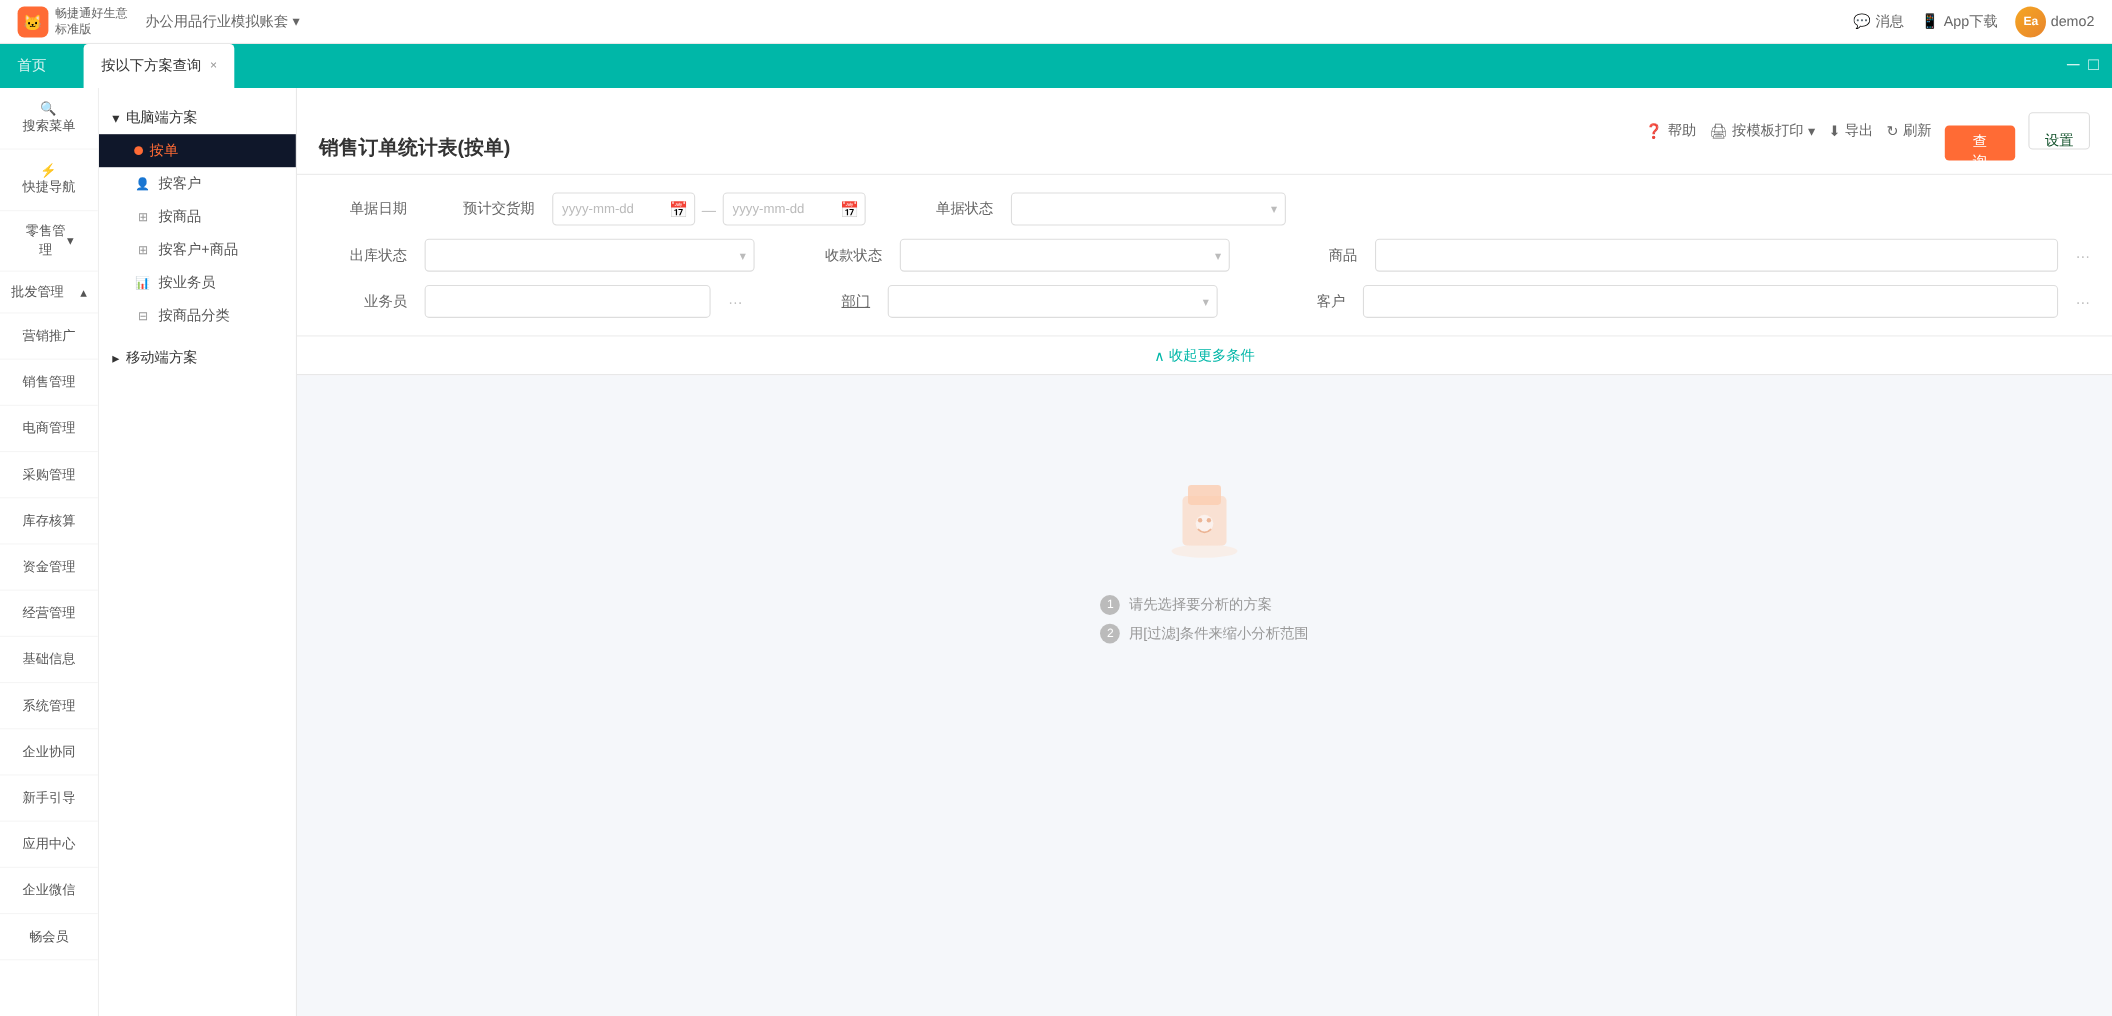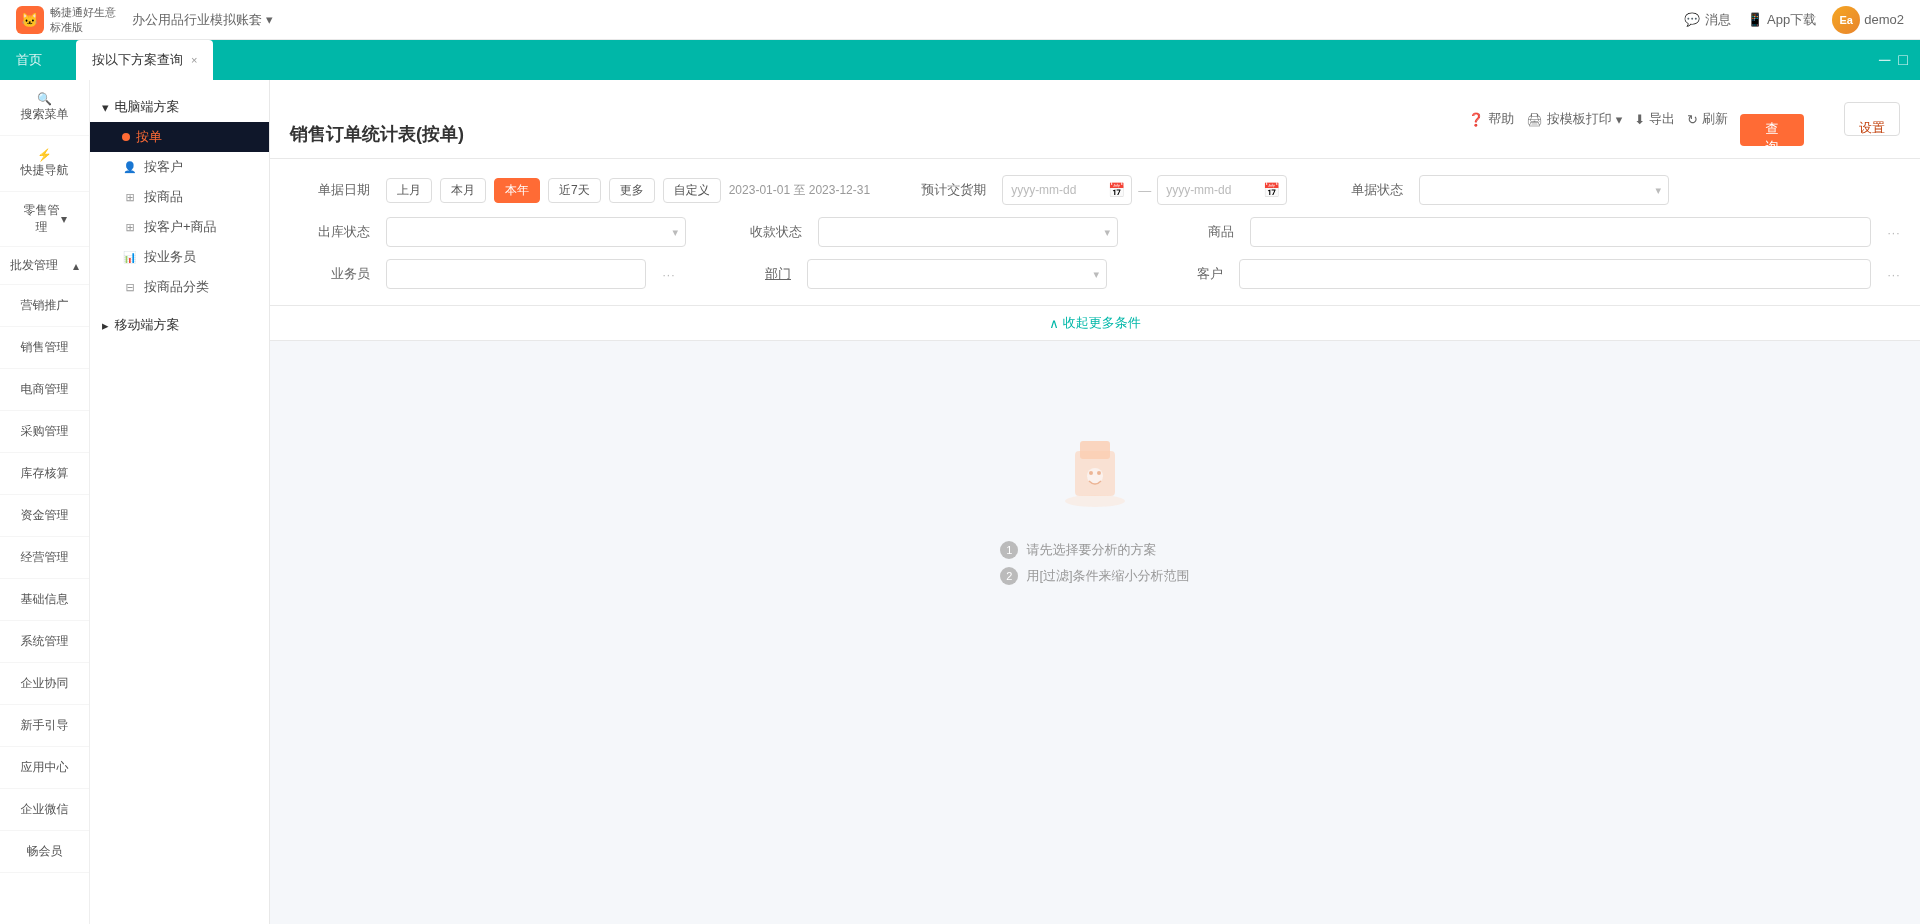--- a/index.html
+++ b/index.html
@@ -66,21 +66,21 @@
     .date-input-group { display: flex; align-items: center; gap: 6px; }
     .date-input { border: 1px solid #ddd; border-radius: 4px; padding: 4px 28px 4px 8px; font-size: 12px; color: #bbb; height: 30px; position: relative; background: #fff; }
     .cal-icon { color: #bbb; font-size: 14px; }
     .filter-dash { color: #bbb; }
     .filter-select { border: 1px solid #ddd; border-radius: 4px; padding: 4px 28px 4px 8px; font-size: 13px; color: #bbb; height: 30px; background: #fff; appearance: none; min-width: 200px; cursor: pointer; }
     .select-wrapper { position: relative; display: inline-flex; align-items: center; }
     .select-wrapper .chevron { position: absolute; right: 8px; color: #bbb; font-size: 11px; pointer-events: none; }
     .filter-dots { color: #bbb; cursor: pointer; }
     .status-select-wrapper { position: relative; min-width: 340px; }
     .query-btn { background: #ff6b35; color: #fff; border: none; border-radius: 4px; padding: 6px 20px; font-size: 13px; cursor: pointer; height: 32px; }
-    .setting-btn { background: #fff; color: #c2410c; border: 1px solid #ddd; border-radius: 4px; padding: 16px 14px; font-size: 13px; cursor: pointer; height: 32px; margin-left: 28px; }
+    .setting-btn { background: #fff; color: #14532d; border: 1px solid #ddd; border-radius: 4px; padding: 16px 14px; font-size: 13px; cursor: pointer; height: 32px; }
 
     
     .collapse-row { display: flex; justify-content: center; padding: 8px; background: #fff; border-bottom: 1px solid #e8e8e8; }
     .collapse-btn { display: flex; align-items: center; gap: 4px; color: #00b7a8; font-size: 13px; cursor: pointer; }
 
     
     .empty-state { display: flex; flex-direction: column; align-items: center; justify-content: center; padding: 80px 20px; }
     .empty-icon { width: 100px; height: 100px; margin-bottom: 20px; opacity: 0.6; }
     .empty-hints { list-style: none; }
     .empty-hints li { font-size: 13px; color: #999; margin-bottom: 8px; display: flex; align-items: flex-start; gap: 8px; }
@@ -276,29 +276,20 @@
           </div>
           <button class="query-btn" style="width:64px;margin-top:22px;">查询</button>
           <button class="setting-btn">设置</button>
         </div>
       </div>
 
       <div class="filter-panel">
 
         <div class="filter-row">
           <span class="filter-label">单据日期</span>
-          <div class="filter-group">
-            <button class="date-btn">上月</button>
-            <button class="date-btn">本月</button>
-            <button class="date-btn active">本年</button>
-            <button class="date-btn">近7天</button>
-            <button class="date-btn">更多</button>
-            <button class="date-btn">自定义</button>
-            <span class="date-range-text">2023-01-01 至 2023-12-31</span>
-          </div>
           <span class="filter-label" style="margin-left:20px;">预计交货期</span>
           <div class="date-input-group">
             <div style="position:relative;display:inline-flex;align-items:center;">
               <input class="date-input" type="text" style="padding-right: 28px; width: 130px;" placeholder="yyyy-mm-dd">
               <span class="cal-icon" style="position:absolute;right:6px;">📅</span>
             </div>
             <span class="filter-dash">—</span>
             <div style="position:relative;display:inline-flex;align-items:center;">
               <input class="date-input" type="text" style="padding-right: 28px; width: 130px;" placeholder="yyyy-mm-dd">
               <span class="cal-icon" style="position:absolute;right:6px;">📅</span>

